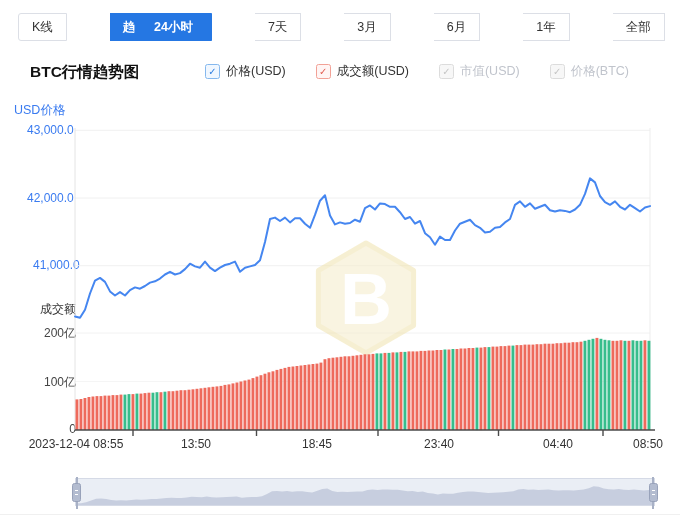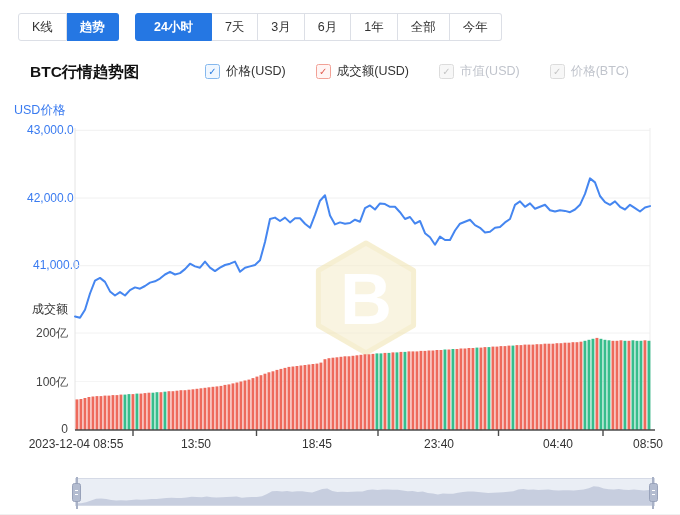--- a/index.html
+++ b/index.html
@@ -2,21 +2,21 @@
 <html><head>
 <meta charset="utf-8">
 <style>
   * { margin:0; padding:0; box-sizing:border-box; }
   html,body { background:#fff; }
   body { font-family:"Liberation Sans","DejaVu Sans",sans-serif; color:#333; }
   .stage { position:relative; width:680px; height:515px; background:#fff; overflow:hidden; border-bottom:1px solid #f0f0f0; }
 
   
   .tabbar { position:absolute; top:13px; left:0; width:680px; height:28px; }
-  .btn-group { position:absolute; top:0; display:flex; }
+  .btn-group { position:absolute; top:0; display:flex;gap:43px; }
   .btn-group .tab-btn {
     height:28px; padding:0 13px; display:flex; align-items:center; justify-content:center;
     background:#fff; border:1px solid #dcdfe6; border-left:none; font-size:12.5px; color:#333;
     cursor:pointer; white-space:nowrap; user-select:none;
   }
   .btn-group .tab-btn:first-child { border-left:1px solid #dcdfe6; border-radius:3px 0 0 3px; }
   .btn-group .tab-btn:last-child { border-radius:0 3px 3px 0; }
   .btn-group .tab-btn.active { background:#2577e3; border-color:#2577e3; color:#fff; font-weight:bold; }
   .group-type { left:18px; }
   .group-range { left:135px; }
@@ -31,21 +31,21 @@
           display:flex; align-items:center; justify-content:center; }
   .cbox.blue { border:1px solid #85b8ee; background:#f0f7ff; color:#2f7fe0; }
   .cbox.red  { border:1px solid #f2a196; background:#fff5f4; color:#e25d52; }
   .cbox.gray { border:1px solid #dcdcdc; background:#f7f7f7; color:#c5c5c5; }
   .legend-label { font-size:12.5px; color:#333; }
   .legend-item.disabled .legend-label { color:#c0c4cc; }
 
   
   .ylab { position:absolute; width:68px; text-align:right; font-size:12px; }
   .ylab.blue { color:#3a7bf0;padding-left:27px; }
-  .ylab.dark { color:#444; }
+  .ylab.dark { color:#444;margin-left:8px; }
   .axis-title-usd { position:absolute; left:14px; top:102px; width:54px; text-align:left; font-size:12.5px; color:#3a7bf0; }
   .xlabels { position:absolute; top:437px; left:0; width:680px; height:16px; font-size:12px; color:#333; }
   .xlabels span { position:absolute; transform:translateX(-50%); white-space:nowrap; }
 
   
   .dz { position:absolute; left:75px; top:478px; width:580px; height:28px;
         background:#eaeef5; border:1px solid #d5dae6; }
   .dz svg { position:absolute; left:0; top:0; }
   .dz-stem { position:absolute; top:-2px; width:2px; height:32px; background:#a8b1c6; }
   .dz-stem.left { left:0px; } .dz-stem.right { right:0px; }

